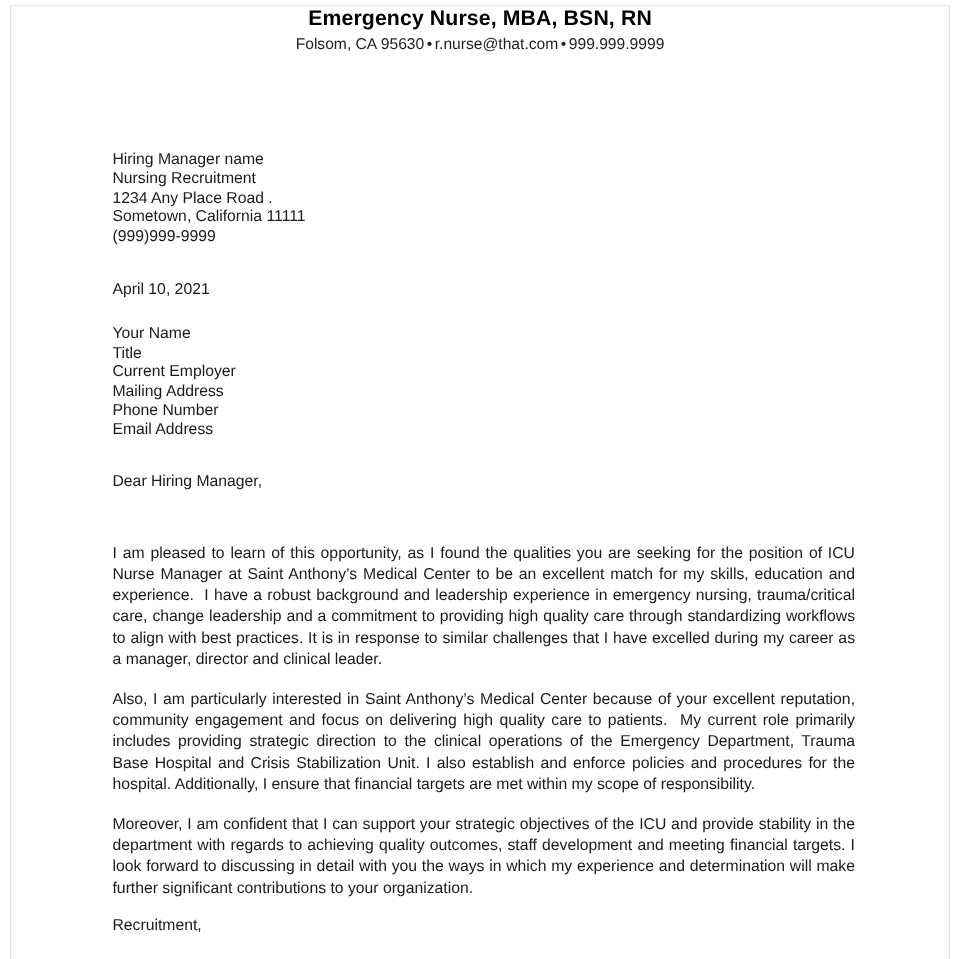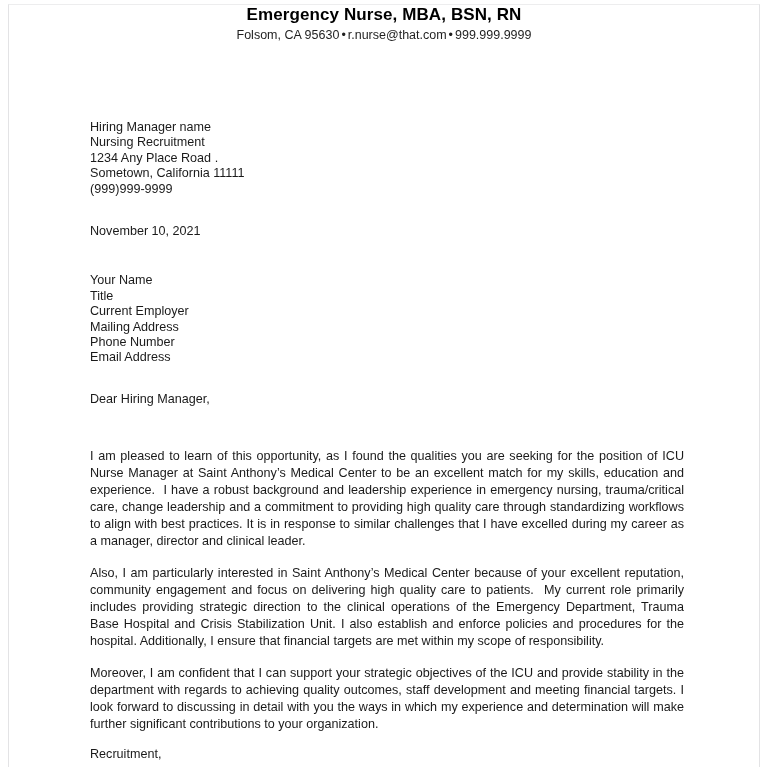--- a/index.html
+++ b/index.html
@@ -77,21 +77,21 @@
     line-height: 15.4px;
     color: #1a1a1a;
     white-space: pre;
   }
 
   .date-line {
     margin-top: 27px;
   }
 
   .sender-block {
-    margin-top: 34px;
+    margin-top: 20px;
   }
 
   .salutation {
     margin-top: 26px;
   }
 
   .paragraphs {
     margin-top: 41px;
   }
 
@@ -124,21 +124,21 @@
   </div>
 
   <div class="letter-body">
 
     <div class="block recipient-block">Hiring Manager name
 Nursing Recruitment
 1234 Any Place Road .
 Sometown, California 11111
 (999)999-9999</div>
 
-    <div class="line date-line">November 10, 2021</div>
+    <div class="line date-line">April 10, 2021</div>
 
     <div class="block sender-block">Your Name
 Title
 Current Employer
 Mailing Address
 Phone Number
 Email Address</div>
 
     <div class="line salutation">Dear Hiring Manager,</div>
 

